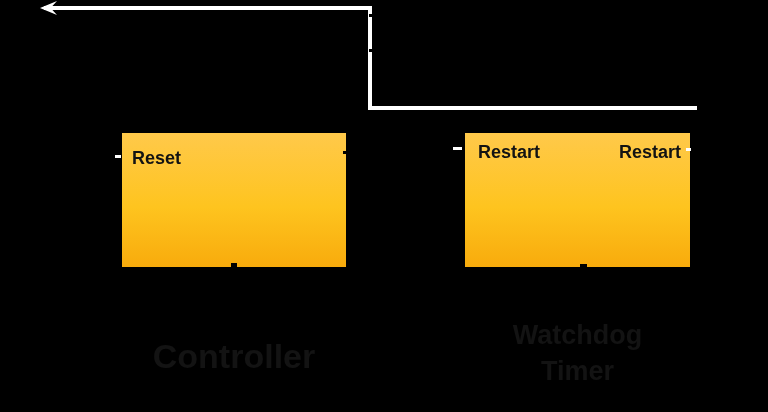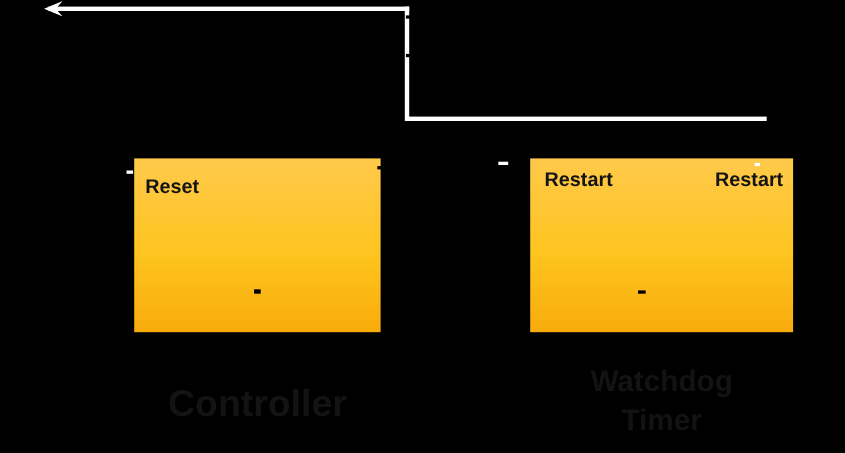--- a/index.html
+++ b/index.html
@@ -7,26 +7,25 @@
     position:relative;width:768px;height:412px;background:#000;overflow:hidden;
     font-family:"Liberation Sans", sans-serif;
   }
   .wline{position:absolute;background:#fff;}
   .bline{position:absolute;background:#000;}
   .arrow-left{
     position:absolute;left:40px;top:1px;width:17px;height:14px;background:#fff;
     clip-path:polygon(100% 0, 0 50%, 100% 100%, 62% 50%);
   }
   .box{
-    position:absolute;top:133px;height:158px;
+    position:absolute;top:133px;height:134px;
     background:linear-gradient(180deg,#FFC94A 0%,#FEC41F 55%,#F8AB0C 100%);
-    margin-top:11px;
   }
   .box-controller{left:122px;width:224px;}
-  .box-watchdog{left:482px;width:225px;padding-left:14px;}
+  .box-watchdog{left:465px;width:225px;}
   .port-label{
     position:absolute;font-size:18px;font-weight:700;color:#131313;line-height:20px;
     white-space:nowrap;
   }
   .big-label{
     position:absolute;left:0;width:100%;text-align:center;color:#131313;font-weight:700;
   }
   .controller-title{top:203px;font-size:34px;line-height:40px;}
   .watchdog-title{top:184px;font-size:27px;line-height:36px;}
   .watchdog-title span{display:block;}

